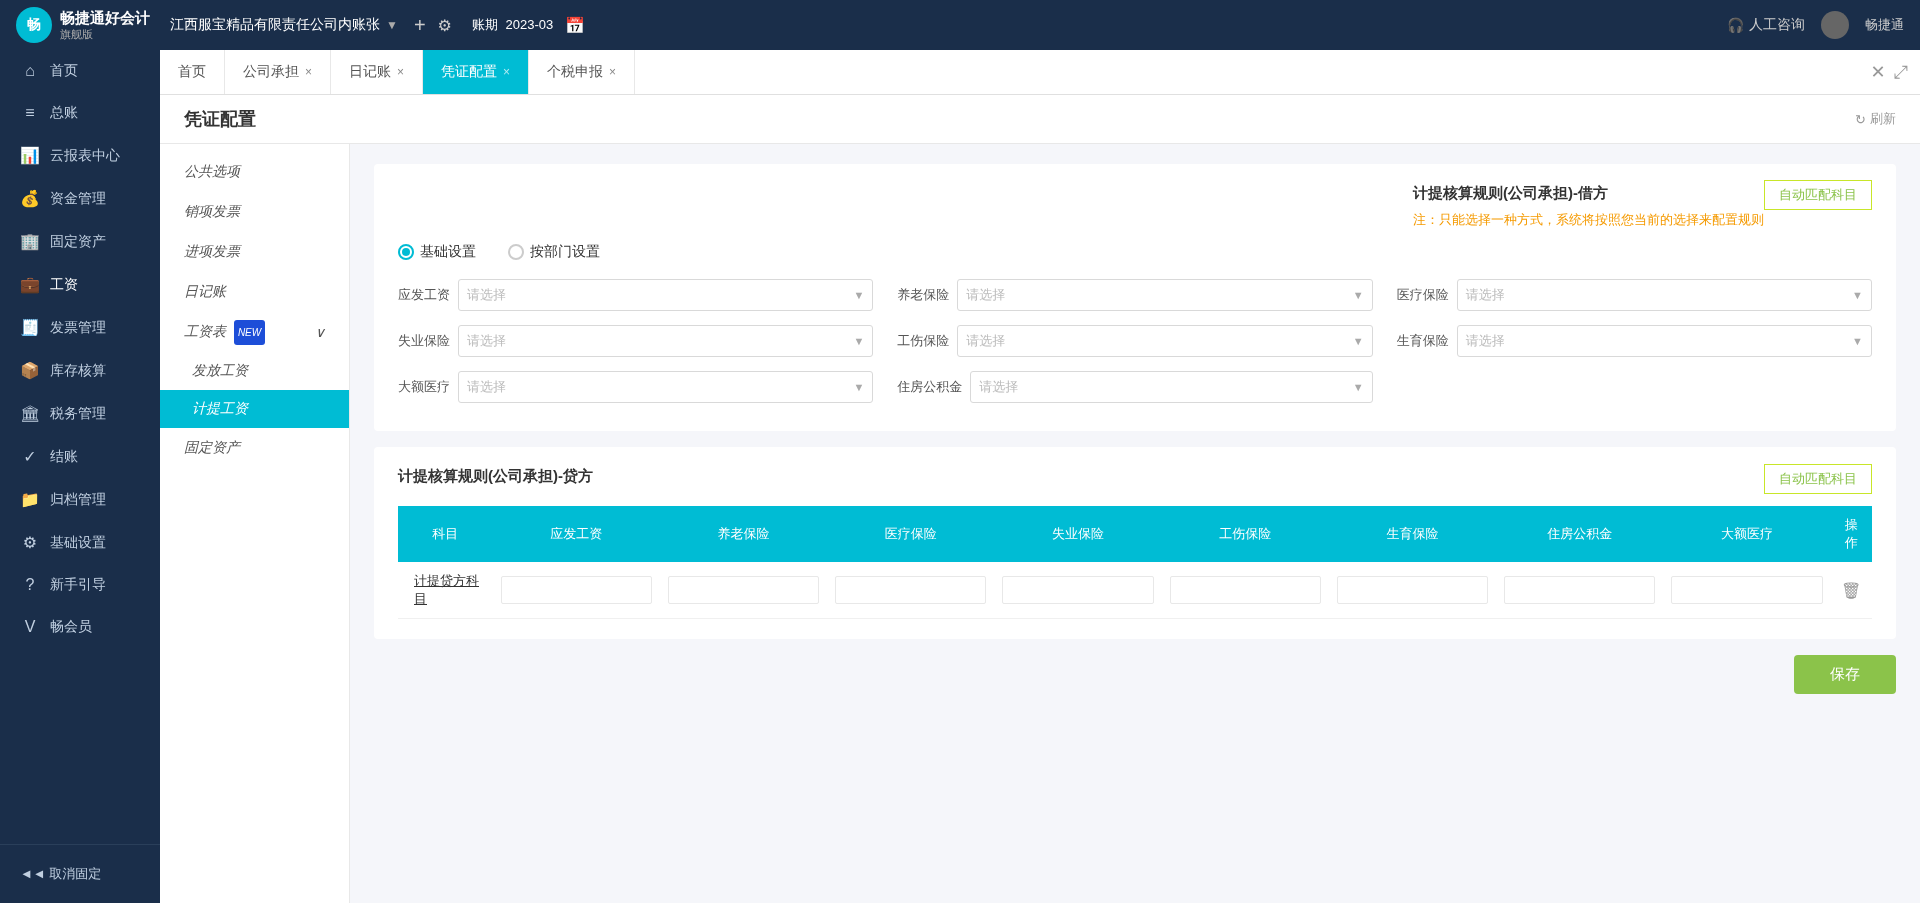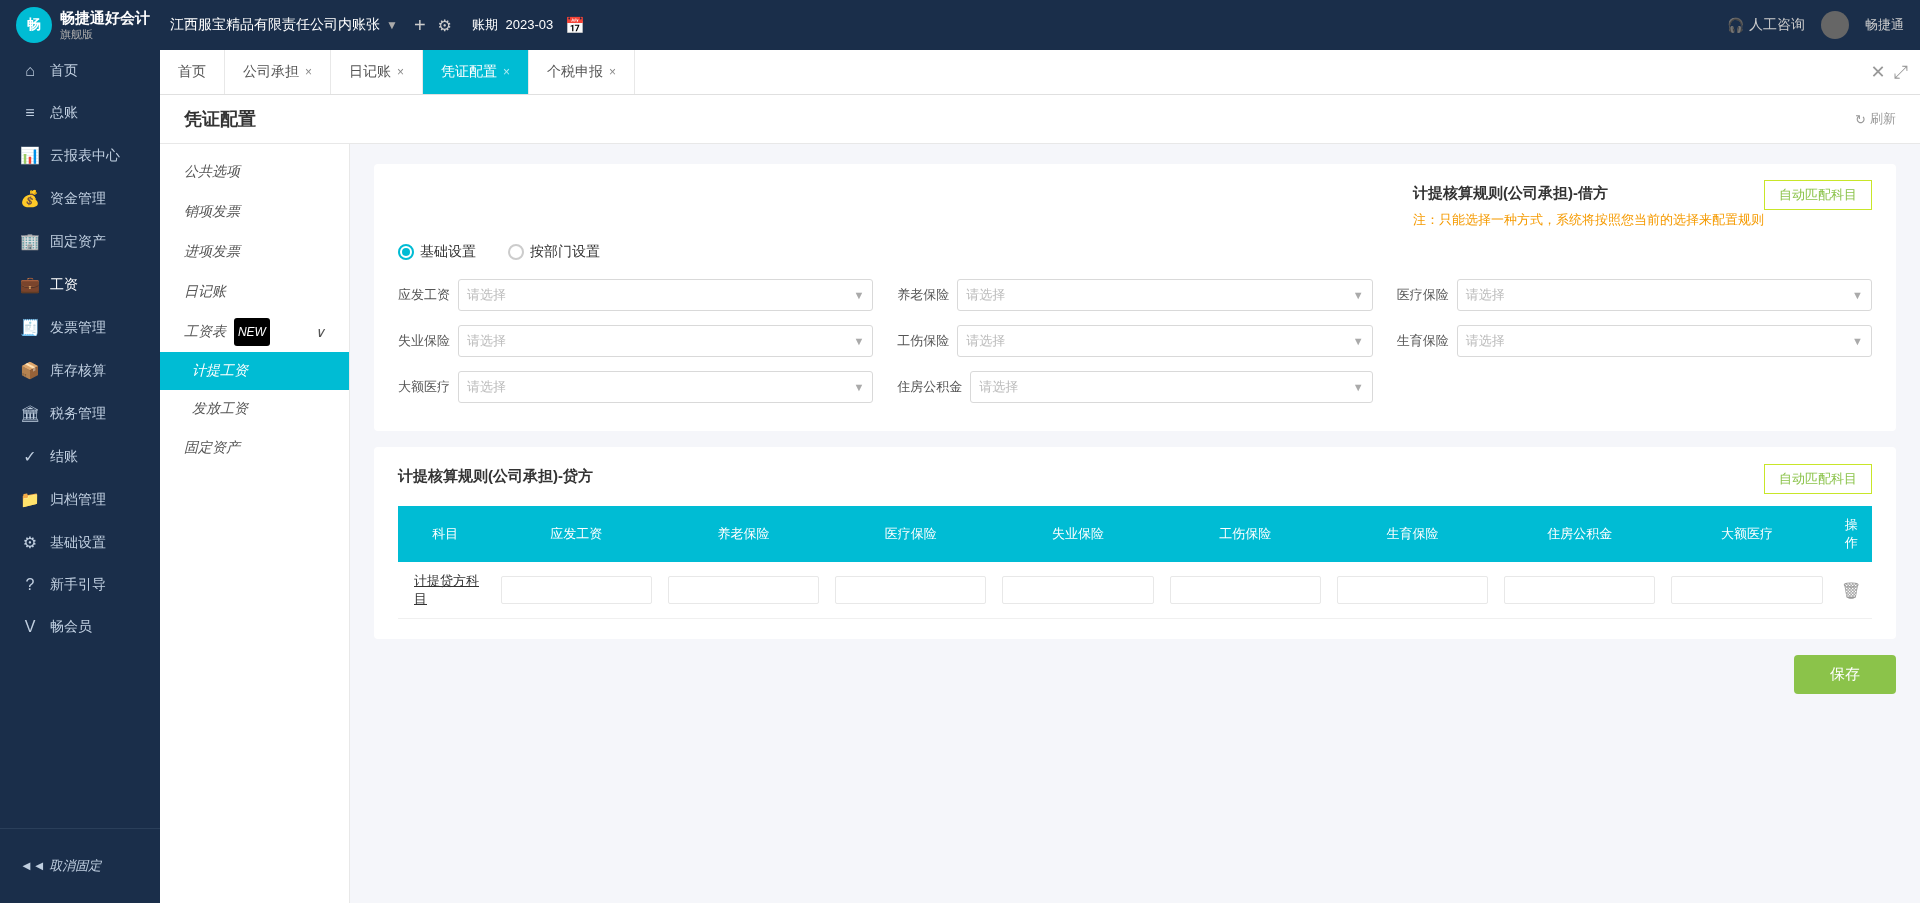--- a/index.html
+++ b/index.html
@@ -61,27 +61,26 @@
       display: flex; align-items: center; gap: 10px;
       padding: 12px 20px;
       color: #c0cfe0;
       font-size: 14px;
       cursor: pointer;
     }
     .sidebar-item.active { color: white; }
     .sidebar-icon { font-size: 16px; width: 20px; text-align: center; }
     .sidebar-bottom {
       margin-top: auto;
-      padding: 28px 20px;
+      padding: 20px 20px;
       color: #c0cfe0;
       font-size: 13px;
       cursor: pointer;
       display: flex; align-items: center; gap: 8px;
       border-top: 1px solid #2a3f5a;
-      font-style: italic;
     }
 
     
     .content-area { flex: 1; display: flex; flex-direction: column; overflow: hidden; }
 
     
     .tab-bar {
       height: 45px;
       background: white;
       display: flex;
@@ -140,22 +139,22 @@
     .left-menu-item {
       padding: 11px 24px;
       font-size: 14px;
       color: #555;
       cursor: pointer;
     }
     .left-menu-item.has-children {
       display: flex; align-items: center; justify-content: space-between;
     }
     .left-menu-badge {
-      background: #000000;
-      color: white; font-size: 12px;
+      background: #1d4ed8;
+      color: white; font-size: 10px;
       padding: 7px 4px; border-radius: 3px;
       margin-left: 4px;
     }
     .left-menu-sub-item {
       padding: 10px 24px 10px 32px;
       font-size: 14px;
       color: #555;
       cursor: pointer;
     }
     .left-menu-sub-item.active { background: #00bcd4; color: white; }
@@ -426,25 +425,25 @@
           <div class="left-menu-item">
             <span>日记账</span>
           </div>
           <div class="left-menu-item has-children">
             <span>
               <span>工资表</span>
               <span class="left-menu-badge">NEW</span>
             </span>
             <span>∨</span>
           </div>
+          <div class="left-menu-sub-item">
+            <span>发放工资</span>
+          </div>
           <div class="left-menu-sub-item active">
             <span>计提工资</span>
-          </div>
-          <div class="left-menu-sub-item">
-            <span>发放工资</span>
           </div>
           <div class="left-menu-item">
             <span>固定资产</span>
           </div>
         </div>
 
         <div class="right-content">
 
           <div class="section">
             <div style="display:flex; align-items:flex-start; justify-content:flex-end;">

